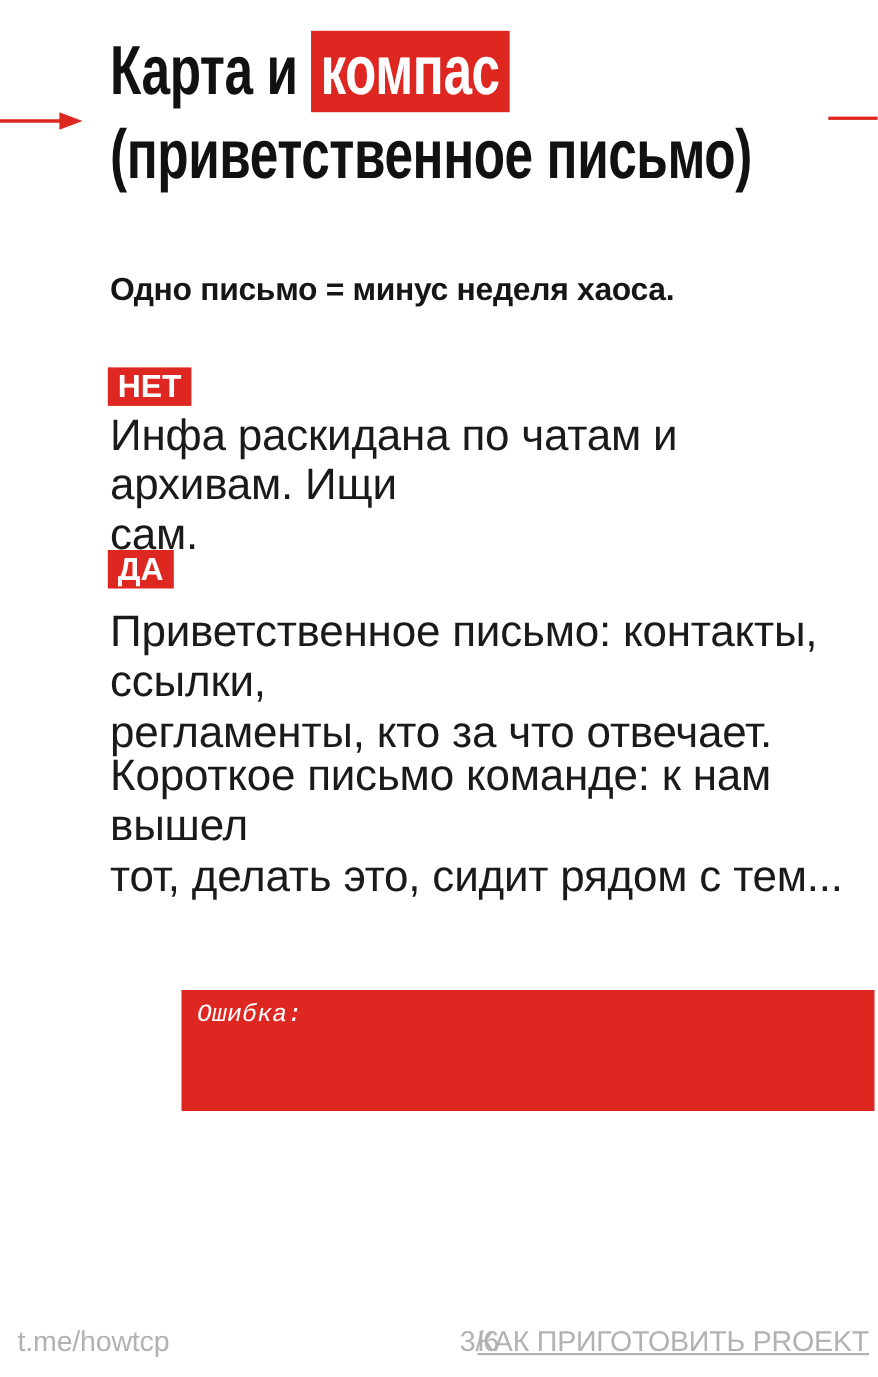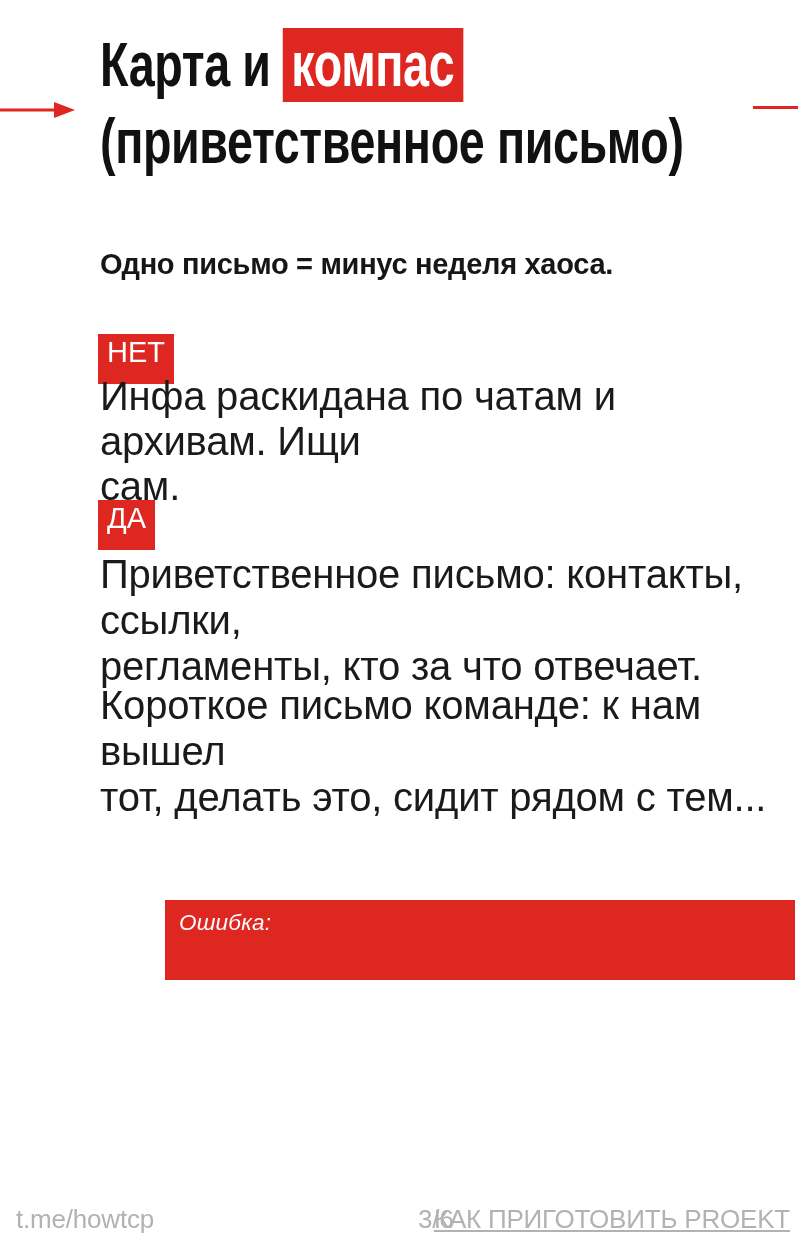--- a/index.html
+++ b/index.html
@@ -28,39 +28,39 @@
     background:var(--accent);color:#fff;padding:1px 12px 3px;margin-left:16px;
   }
   
   .lead{
     position:absolute;left:100px;top:244px;
     font-size:29px;line-height:40px;font-weight:bold;letter-spacing:-0.3px;
   }
   
   .badge{
     position:absolute;left:98px;display:inline-block;
-    background:var(--accent);color:#fff;font-weight:normal;
-    font-size:29px;line-height:32px;padding:2px 9px 16px;letter-spacing:0;
+    background:var(--accent);color:#fff;font-weight:bold;
+    font-size:29px;line-height:32px;padding:2px 9px 1px;letter-spacing:0;
   }
   .badge.no{top:334px;}
   .badge.yes{top:500px;}
   
   .para{
     position:absolute;left:100px;width:680px;
     font-size:40px;line-height:45px;letter-spacing:-0.2px;
     white-space:pre-line;color:#1a1a1a;
   }
   .para.no-text{top:374px;}
   .para.yes-text{top:551px;line-height:46px;}
   .para.extra-text{top:682px;line-height:46px;}
   
   .error-box{
-    position:absolute;left:165px;top:900px;width:630px;height:80px;
+    position:absolute;left:165px;top:900px;width:630px;height:110px;
     background:var(--accent);color:#fff;font-style:italic;
-    padding:8px 14px;font-size:22.5px;line-height:29px;letter-spacing:0.2px;
+    padding:8px 14px;font-size:22.5px;line-height:29px;letter-spacing:0.2px;font-family:Liberation Mono, monospace;
   }
   .error-box .txt{white-space:pre-line;}
   
   .footer-item{
     position:absolute;top:1203px;font-size:26px;line-height:32px;
     color:var(--muted);letter-spacing:-0.2px;
   }
   .f-left{left:16px;}
   .f-center{left:418px;}
   .f-right{right:8px;text-align:left;text-decoration:underline;}

